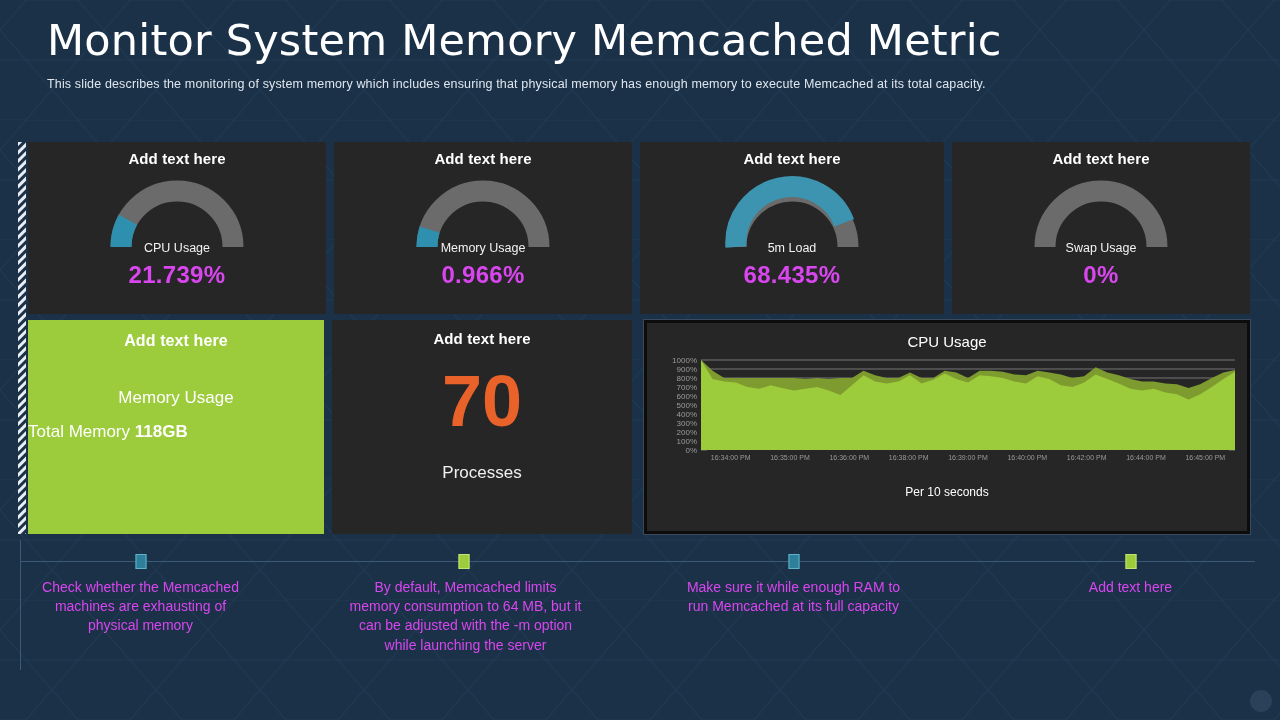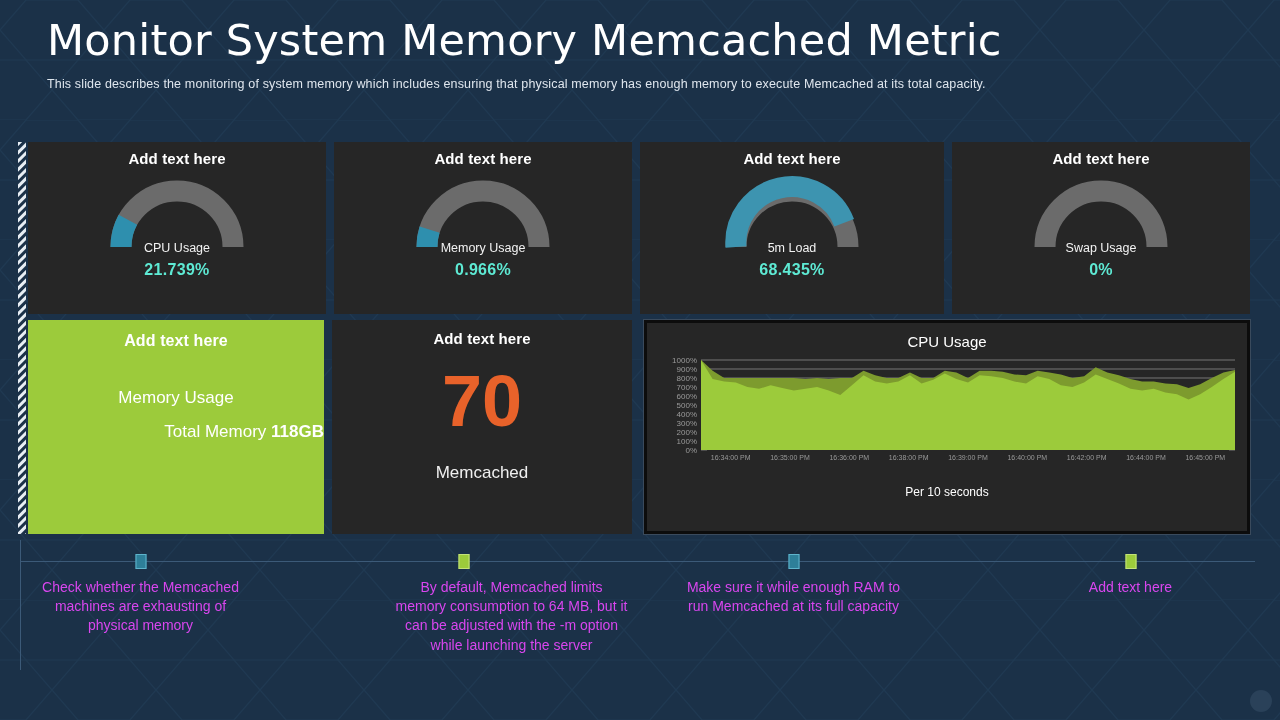--- a/index.html
+++ b/index.html
@@ -33,30 +33,30 @@
   
   .gauge-panel{top:0;height:172px;}
   .gauge-wrap{position:relative;width:100%;height:118px;margin-top:4px;}
   .gauge-svg{display:block;margin:0 auto;}
   .gauge-label{
     position:absolute;left:0;right:0;top:70px;text-align:center;
     color:#f2f2f2;font-size:12.5px;
   }
   .gauge-value{
     position:absolute;left:0;right:0;top:90px;text-align:center;
-    color:#5eead4;font-size:16px;font-weight:bold;letter-spacing:.3px;
+    color:#d946ef;font-size:24px;font-weight:bold;letter-spacing:.3px;
   }
   
   .row2{top:178px;height:214px;}
   #mem-panel{background:#9ccb3b;}
   #mem-panel .panel-title{color:#ffffff;font-size:16px;padding-top:12px;}
   .mem-sub{text-align:center;color:#ffffff;font-size:17px;margin-top:38px;}
   .mem-big{text-align:center;color:#ffffff;font-size:45px;font-weight:bold;
            margin-top:12px;letter-spacing:.5px;}
-  .mem-total{text-align:right;color:#ffffff;font-size:17px;margin-top:14px;}
+  .mem-total{text-align:left;color:#ffffff;font-size:17px;margin-top:14px;}
   .mem-total b{font-weight:bold;}
   #proc-panel .panel-title{padding-top:10px;}
   .proc-big{text-align:center;color:#e8622a;font-size:72px;font-weight:bold;
             margin-top:18px;line-height:1;}
   .proc-label{text-align:center;color:#f0f0f0;font-size:17px;margin-top:26px;}
   
   #chart-panel{
     background:#262626;border:3px solid #0c0c0c;box-shadow:0 0 0 1px #3a4a5c;
   }
   #chart-title{text-align:center;color:#ffffff;font-size:15px;padding-top:10px;}
@@ -161,21 +161,21 @@
     <div class="mem-sub">Memory Usage</div>
     <div class="mem-total">
       <span>Total Memory</span>
       <b>118GB</b>
     </div>
   </div>
 
   <div class="panel row2" id="proc-panel" style="left:304px;width:300px;">
     <div class="panel-title">Add text here</div>
     <div class="proc-big">70</div>
-    <div class="proc-label">Memcached</div>
+    <div class="proc-label">Processes</div>
   </div>
 
   <div class="panel row2" id="chart-panel" style="left:616px;width:606px;">
     <div id="chart-title">CPU Usage</div>
     <div id="chart-area">
       <svg id="chart-svg" width="590" height="112" viewBox="0 0 590 112">
           <line x1="48" y1="4" x2="582" y2="4" stroke="#8a8a8a" stroke-width="0.8"></line>
           <text x="44" y="7" text-anchor="end" font-size="8" fill="#9a9a9a" font-family="&quot;Liberation Sans&quot;,sans-serif">1000%</text>
           <line x1="48" y1="13" x2="582" y2="13" stroke="#8a8a8a" stroke-width="0.8"></line>
           <text x="44" y="16" text-anchor="end" font-size="8" fill="#9a9a9a" font-family="&quot;Liberation Sans&quot;,sans-serif">900%</text>
@@ -215,17 +215,17 @@
 
 <div id="vline"></div>
 <div id="capline"></div>
 
 <div class="marker m-teal" style="left:141px;"></div>
 <div class="marker m-green" style="left:464px;"></div>
 <div class="marker m-teal" style="left:794px;"></div>
 <div class="marker m-green" style="left:1131px;"></div>
 
 <div class="cap" style="left:33px;">Check whether the Memcached machines are exhausting of physical memory</div>
-<div class="cap" style="left:348px;width:235px;margin-left:46px;">By default, Memcached limits memory consumption to 64 MB, but it can be adjusted with the -m option while launching the server</div>
+<div class="cap" style="left:348px;width:235px;">By default, Memcached limits memory consumption to 64 MB, but it can be adjusted with the -m option while launching the server</div>
 <div class="cap" style="left:686px;">Make sure it while enough RAM to run Memcached at its full capacity</div>
 <div class="cap" style="left:1023px;">Add text here</div>
 
 <div id="corner-dot"></div>
 
 </body></html>

